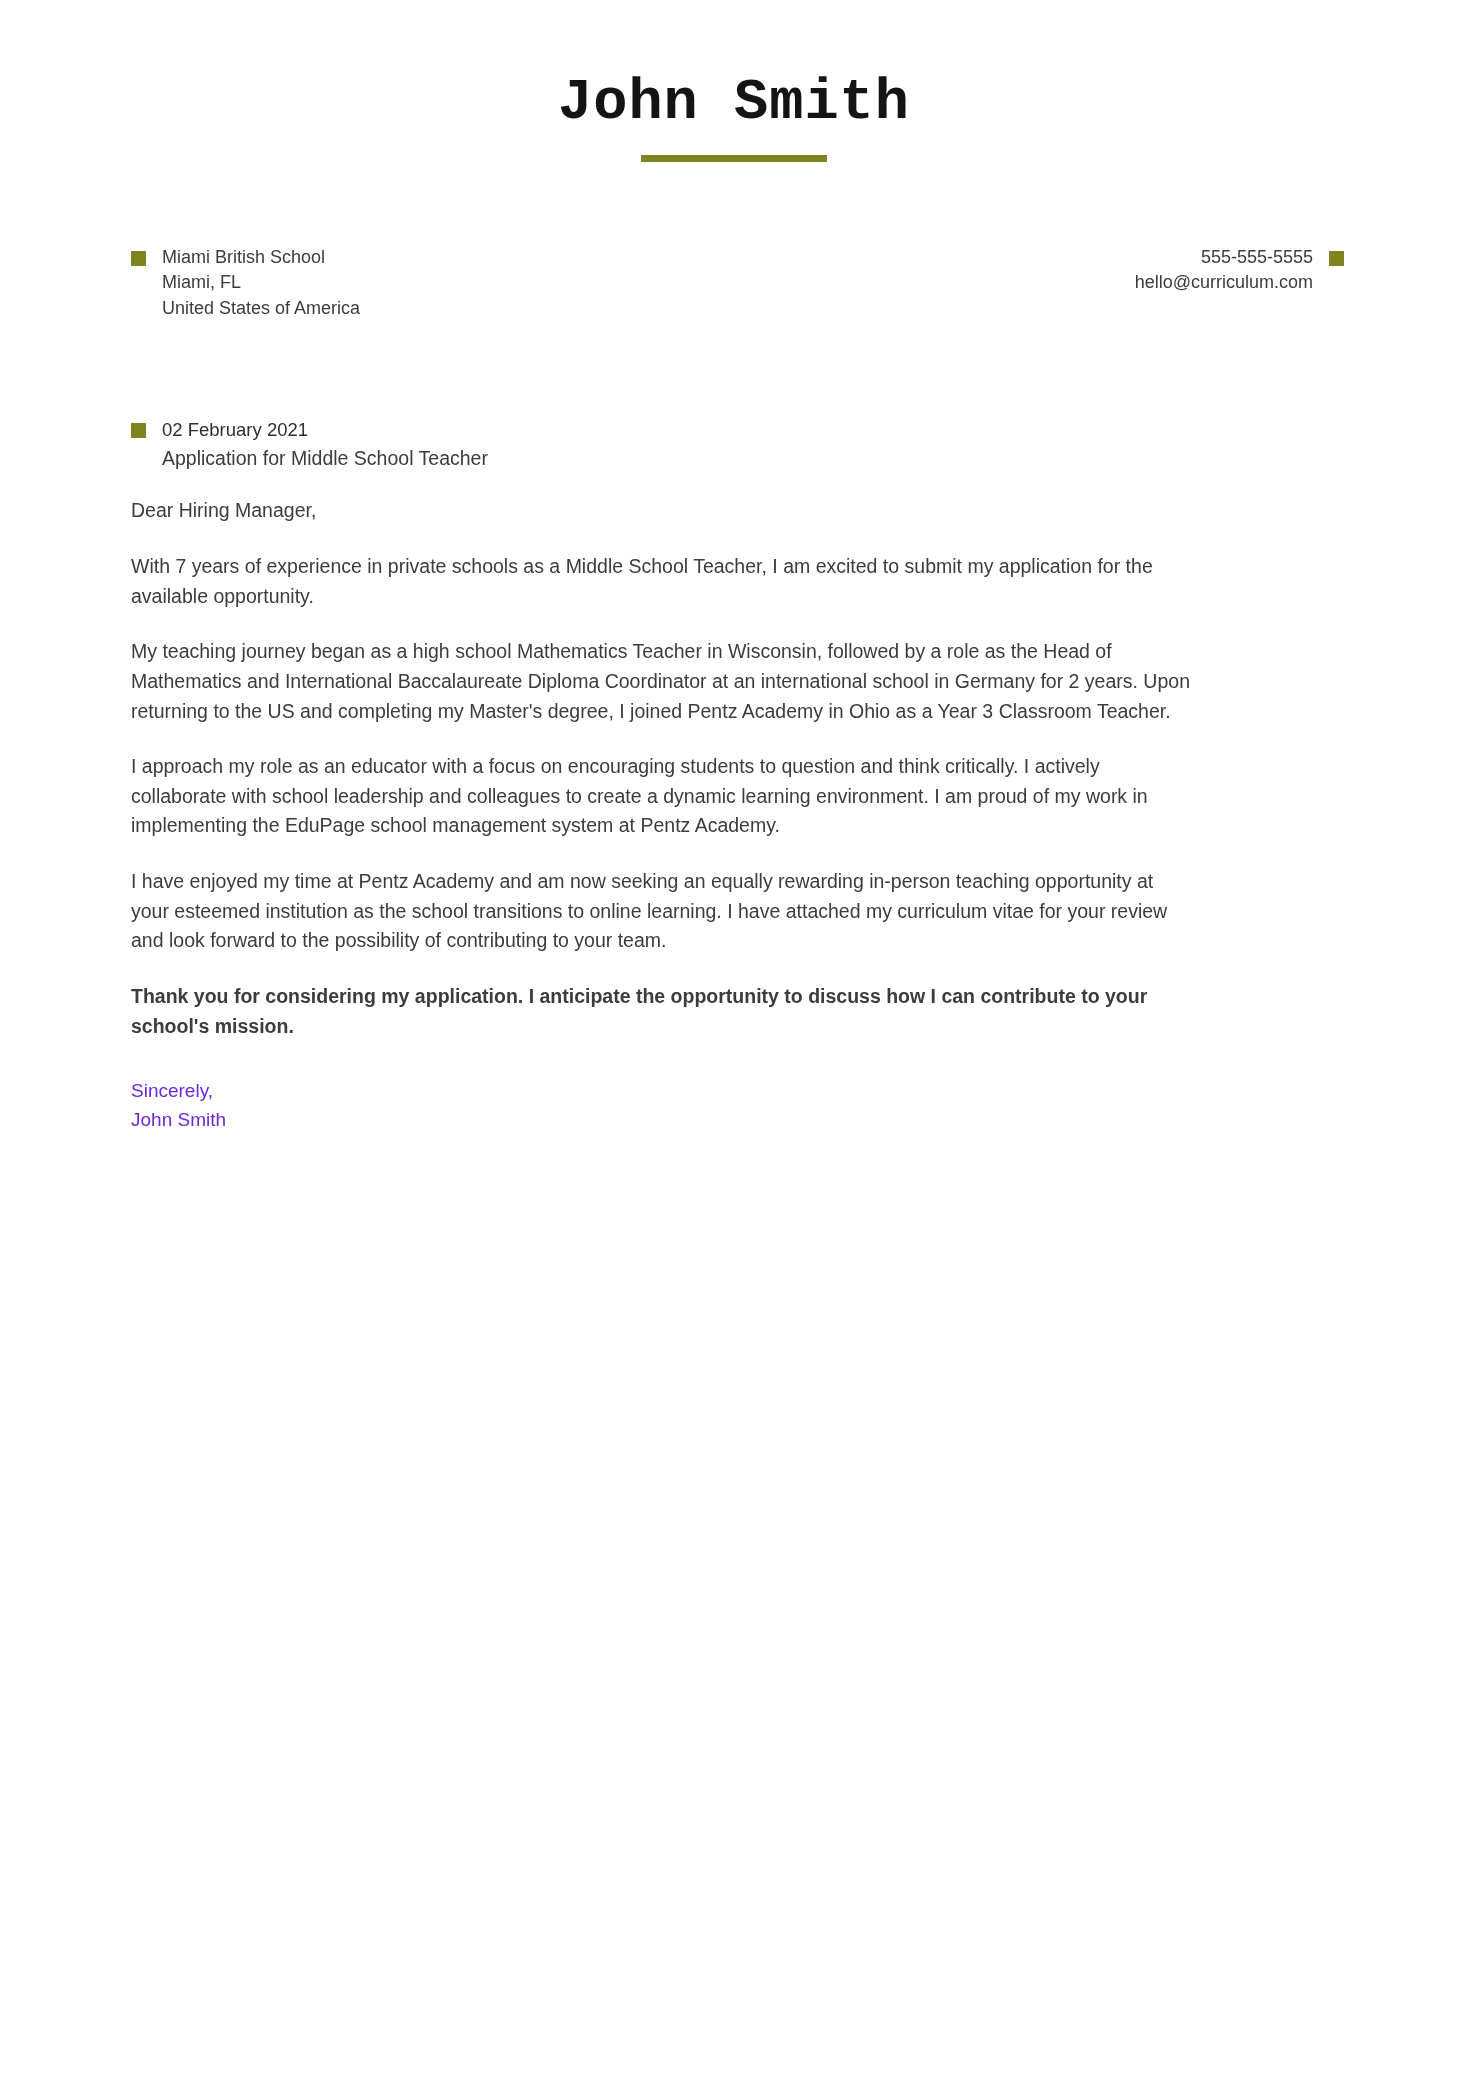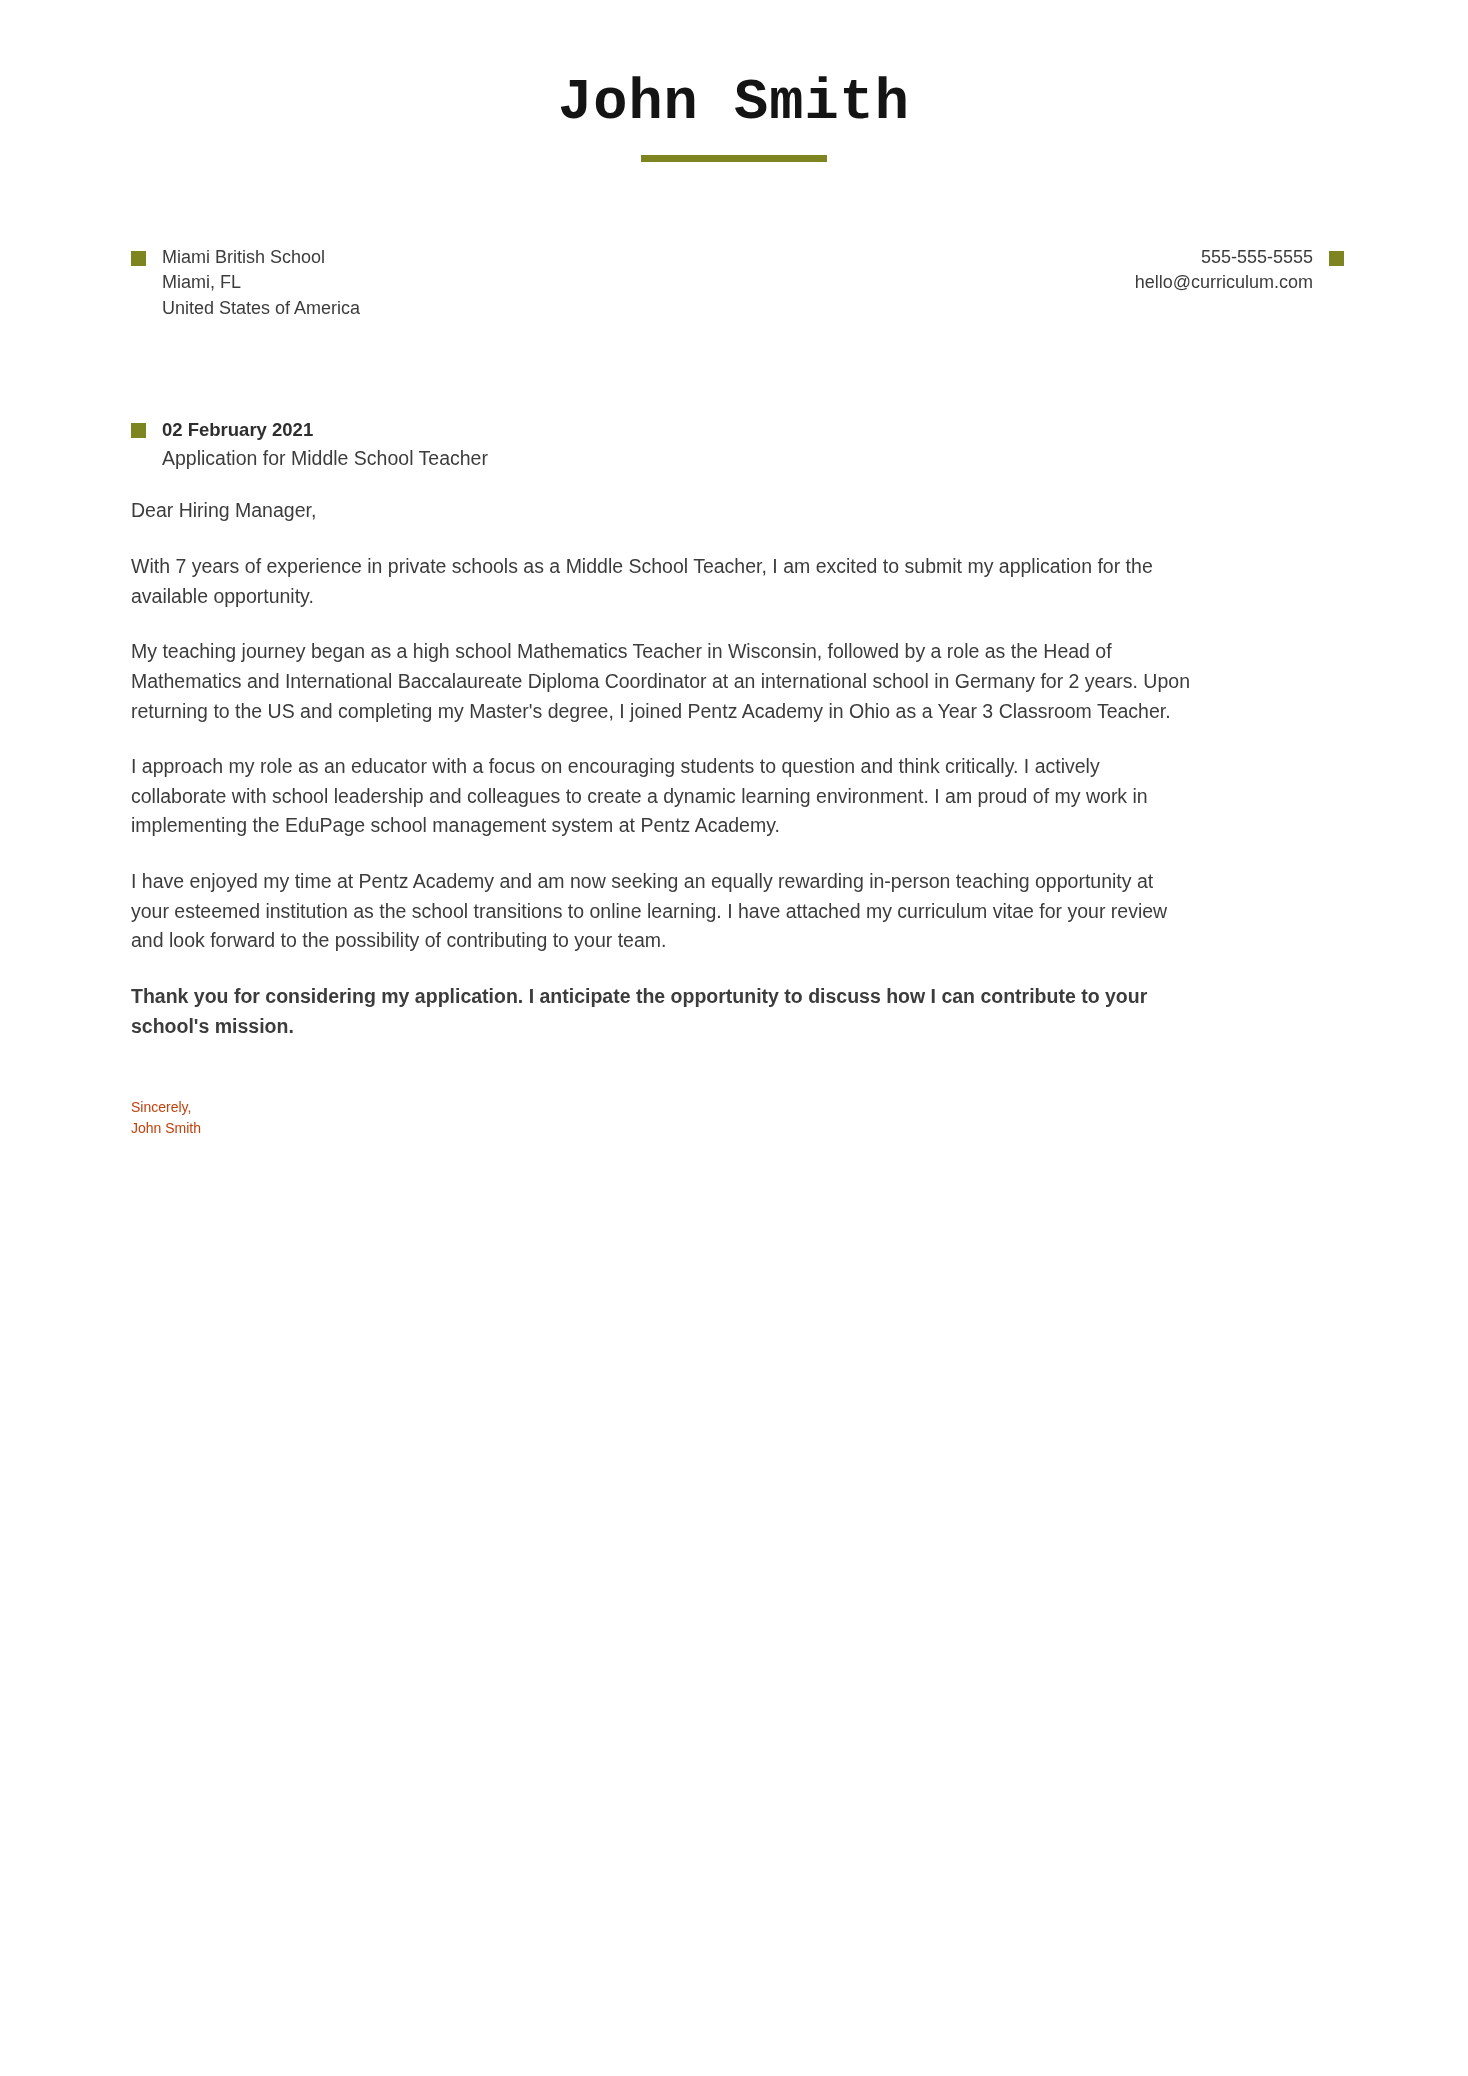--- a/index.html
+++ b/index.html
@@ -91,21 +91,21 @@
 
   .letter-head {
     display: flex;
     align-items: flex-start;
   }
 
   .letter-head .marker { margin-right: 16px; margin-top: 6px; }
 
   .letter-date {
     font-size: 18.5px;
-    font-weight: 700;
+    font-weight: 400;
     color: #2e2e2e;
     line-height: 1.45;
   }
 
   .letter-subject {
     font-size: 19.5px;
     color: #3c3c3c;
     line-height: 1.45;
   }
 
@@ -120,24 +120,24 @@
     margin: 0 0 26px 0;
     max-width: 1060px;
   }
 
   .body-text p:last-child {
     margin-bottom: 0;
     font-weight: bold;
   }
 
   .signoff {
-    margin-top: 56px;
-    font-size: 14px;
+    margin-top: 36px;
+    font-size: 19px;
     line-height: 1.52;
-    color: #c2410c;
+    color: #6d28d9;
   }
 </style>
 </head>
 <body>
 
 <div class="page">
 
   <div class="header">
     <h1 class="full-name">John Smith</h1>
     <div class="name-underline"></div>

